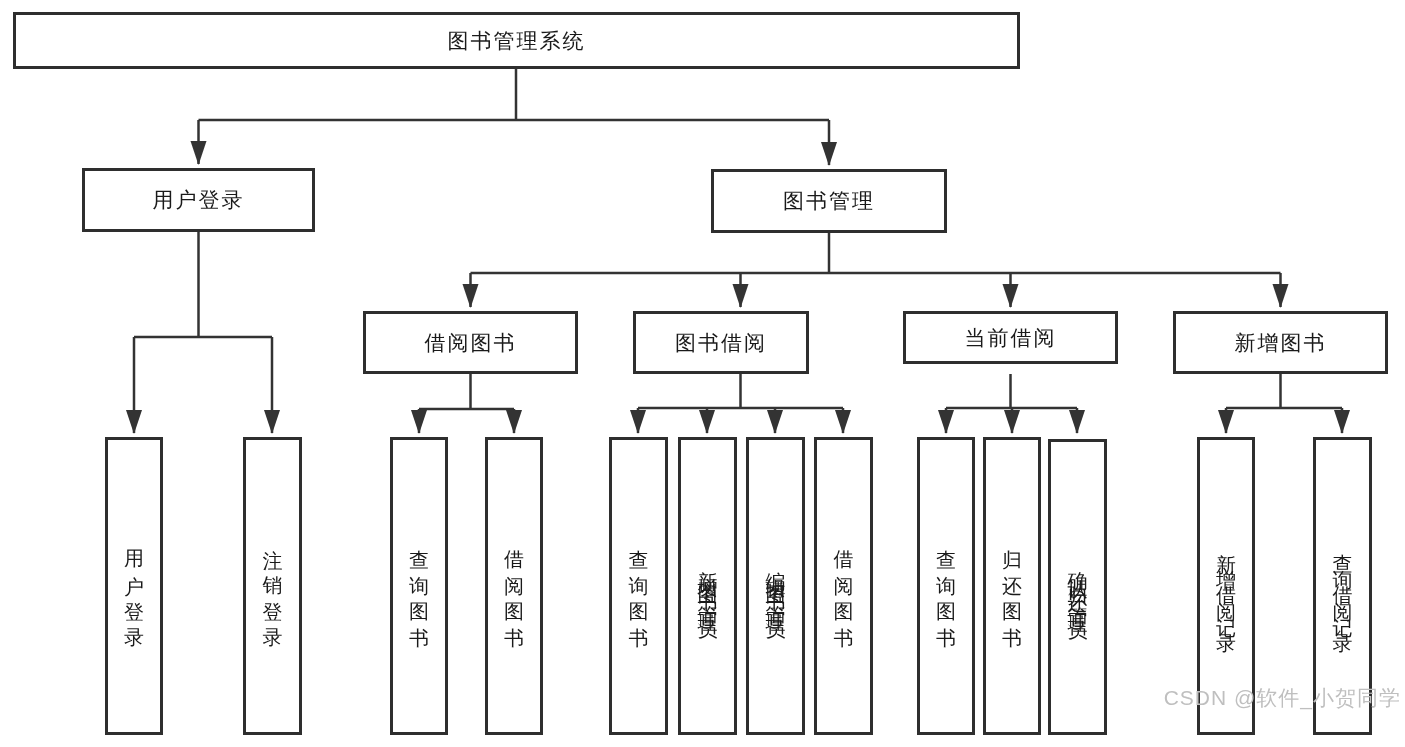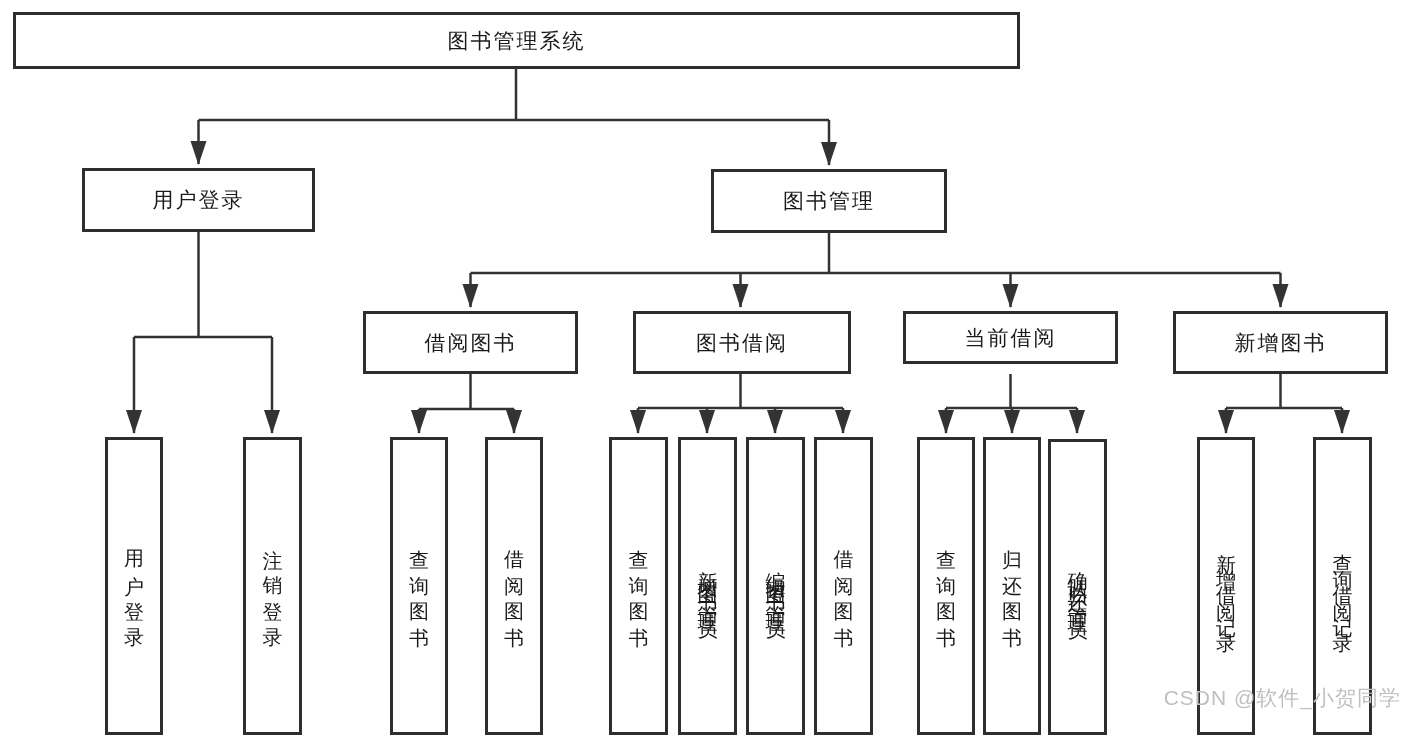--- a/index.html
+++ b/index.html
@@ -98,21 +98,21 @@
   <div class="box hbox" style="left:82px;top:168px;width:233px;height:64px;">
     <span>用户登录</span>
   </div>
   <div class="box hbox" style="left:711px;top:169px;width:236px;height:64px;">
     <span>图书管理</span>
   </div>
 
   <div class="box hbox" style="left:363px;top:311px;width:215px;height:63px;">
     <span>借阅图书</span>
   </div>
-  <div class="box hbox" style="left:633px;top:311px;width:218px;height:63px;">
+  <div class="box hbox" style="left:633px;top:311px;width:176px;height:63px;">
     <span>图书借阅</span>
   </div>
   <div class="box hbox" style="left:903px;top:311px;width:215px;height:53px;">
     <span>当前借阅</span>
   </div>
   <div class="box hbox" style="left:1173px;top:311px;width:215px;height:63px;">
     <span>新增图书</span>
   </div>
 
   <div class="box vbox" style="left:105px;top:437px;width:58px;height:298px;">

